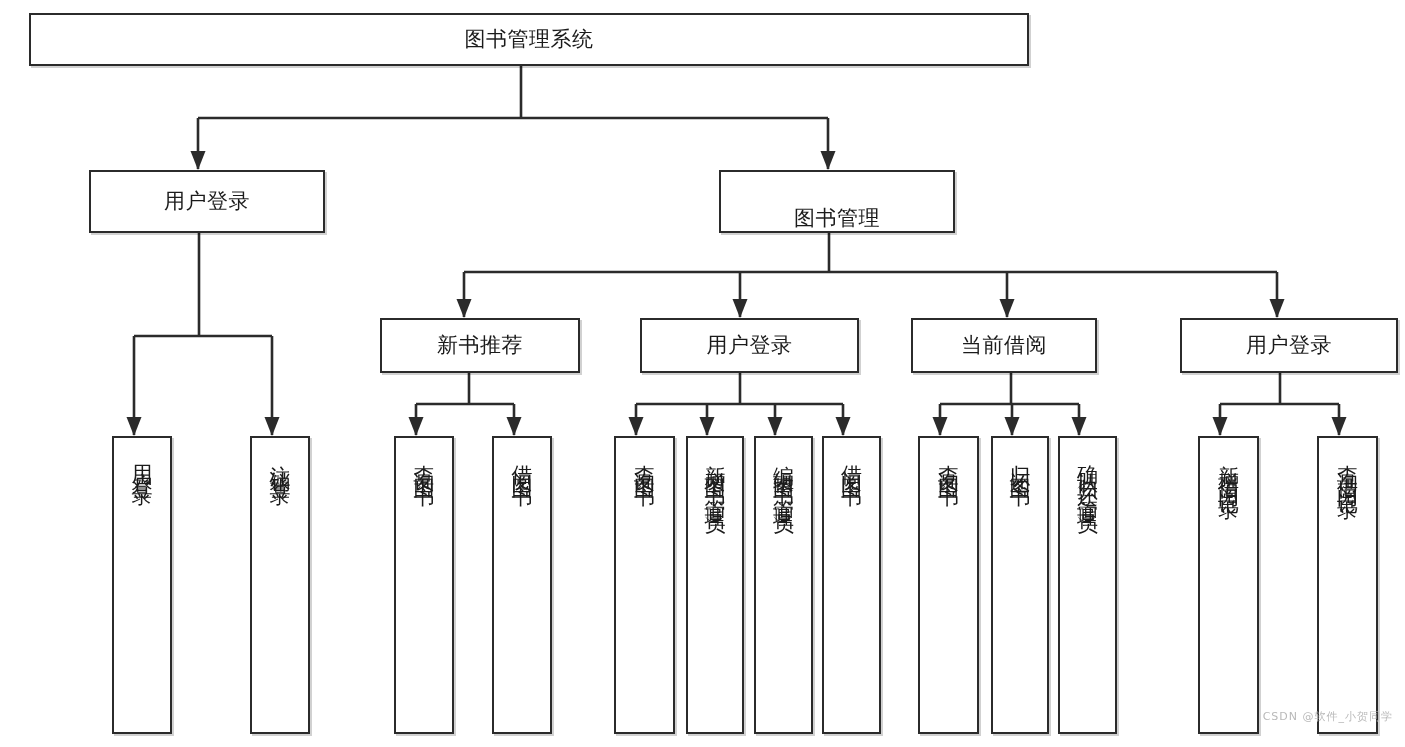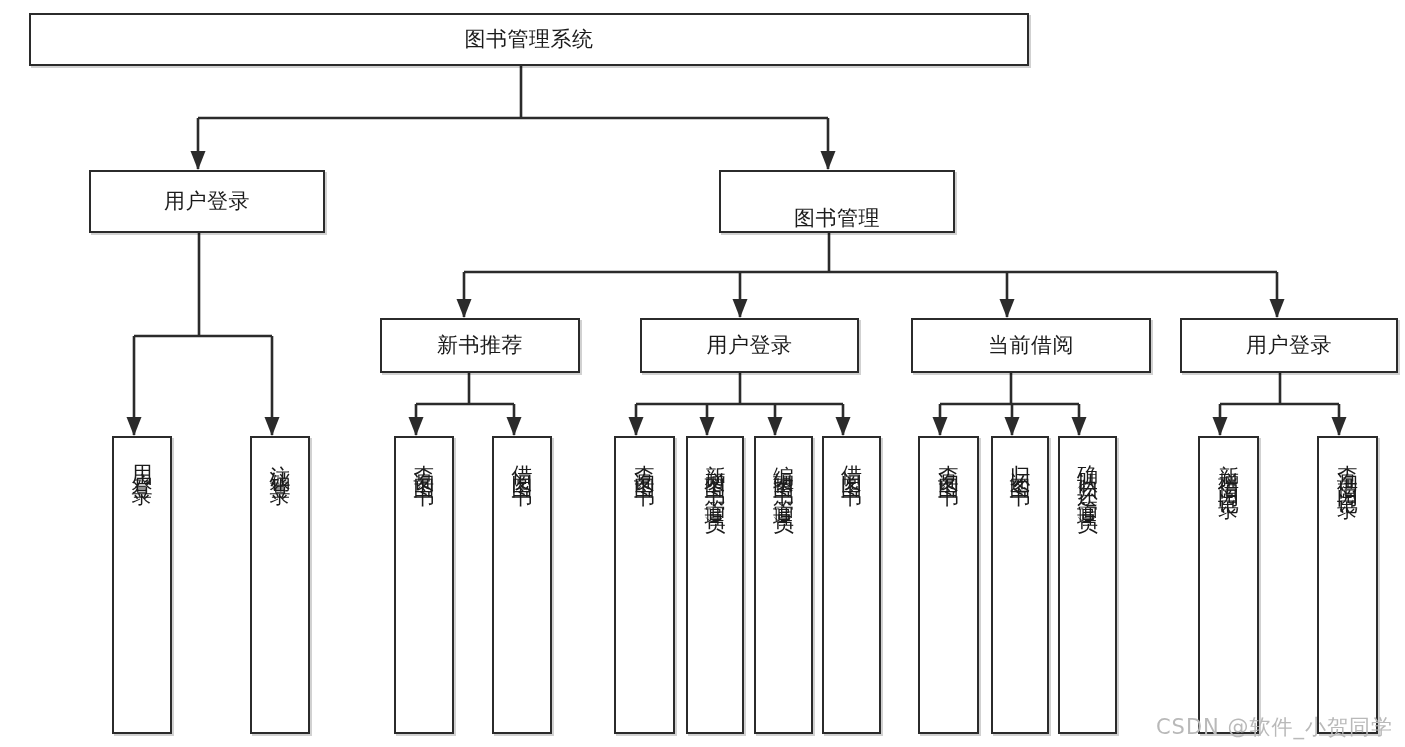--- a/index.html
+++ b/index.html
@@ -52,22 +52,22 @@
     color: #1b1b1b;
     writing-mode: vertical-rl;
     text-orientation: upright;
     letter-spacing: 7px;
     line-height: 1.05;
     white-space: nowrap;
   }
   .watermark {
     position: absolute;
     right: 12px;
-    bottom: 6px;
-    font-size: 21px;
+    bottom: 23px;
+    font-size: 11px;
     color: #b9b9b9;
     letter-spacing: 1px;
     white-space: nowrap;
     pointer-events: none;
   }
 </style>
 </head>
 <body>
 
 <div id="diagram-root">
@@ -136,21 +136,21 @@
       </div>
       <div class="node-box" style="left: 711px; top: 170px; width: 236px; height: 63px; align-items: flex-end;">
         <span class="node-label-h">图书管理</span>
       </div>
       <div class="node-box" style="left: 372px; top: 318px; width: 200px; height: 55px;">
         <span class="node-label-h">新书推荐</span>
       </div>
       <div class="node-box" style="left: 632px; top: 318px; width: 219px; height: 55px;">
         <span class="node-label-h">用户登录</span>
       </div>
-      <div class="node-box" style="left: 903px; top: 318px; width: 240px; height: 55px;">
+      <div class="node-box" style="left: 903px; top: 318px; width: 186px; height: 55px;">
         <span class="node-label-h">当前借阅</span>
       </div>
       <div class="node-box" style="left: 1172px; top: 318px; width: 218px; height: 55px;">
         <span class="node-label-h">用户登录</span>
       </div>
       <div class="node-box vertical" style="left: 104px; top: 436px; width: 60px; height: 298px;">
         <span class="node-label-v">用户登录</span>
       </div>
       <div class="node-box vertical" style="left: 242px; top: 436px; width: 60px; height: 298px;">
         <span class="node-label-v">注销登录</span>

